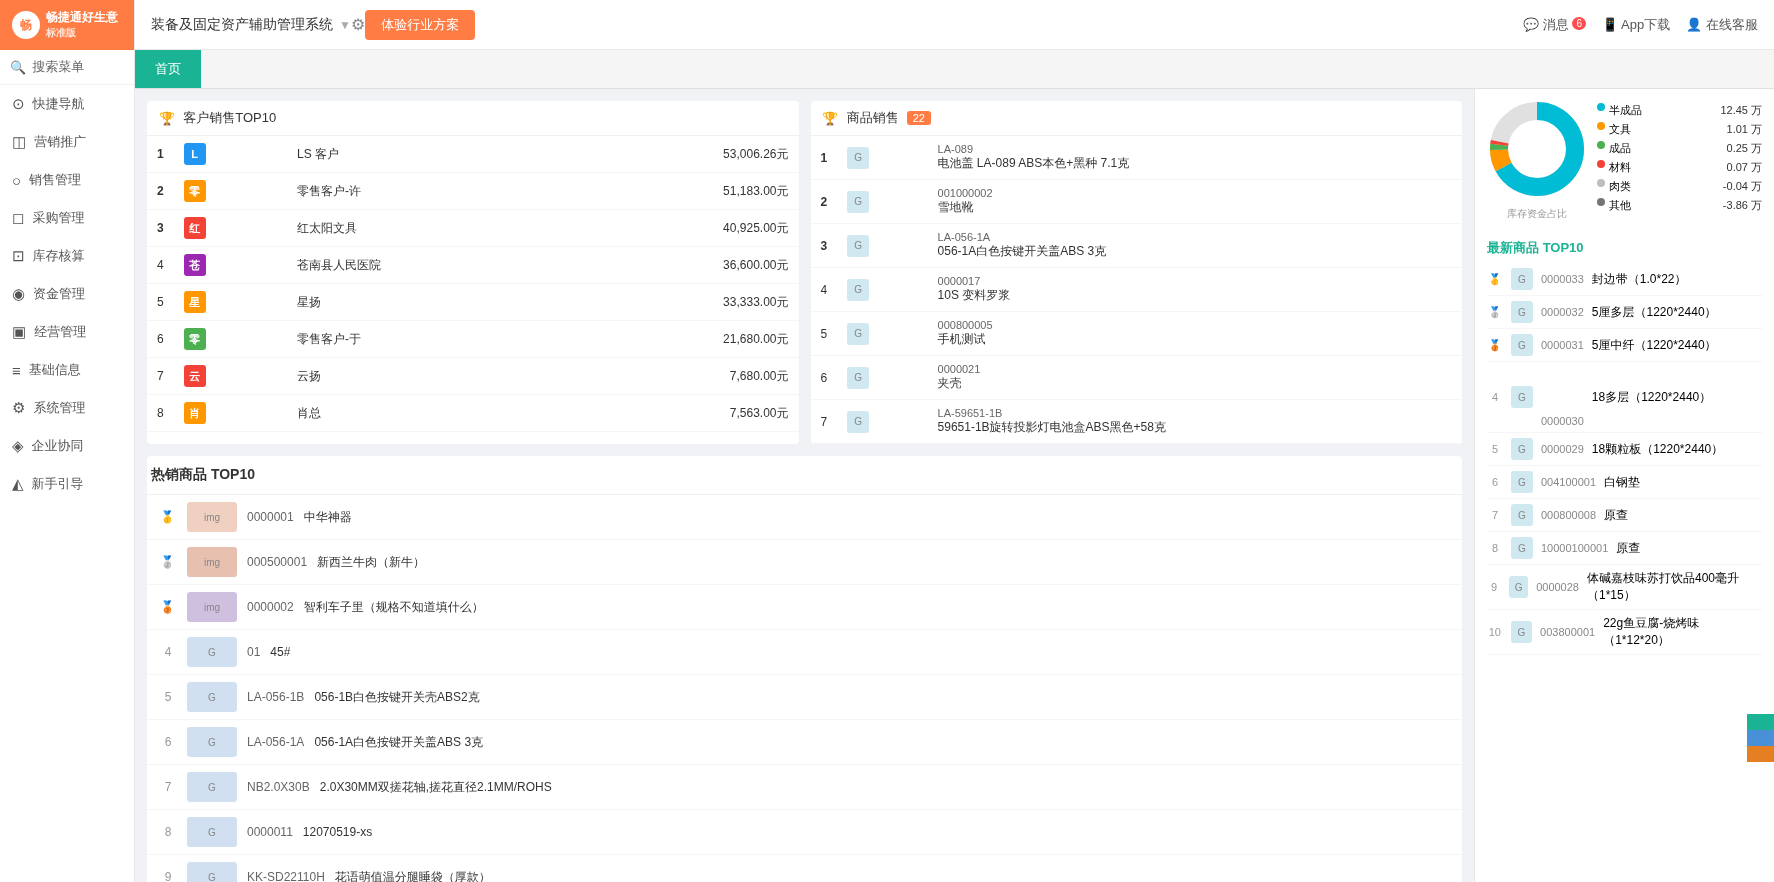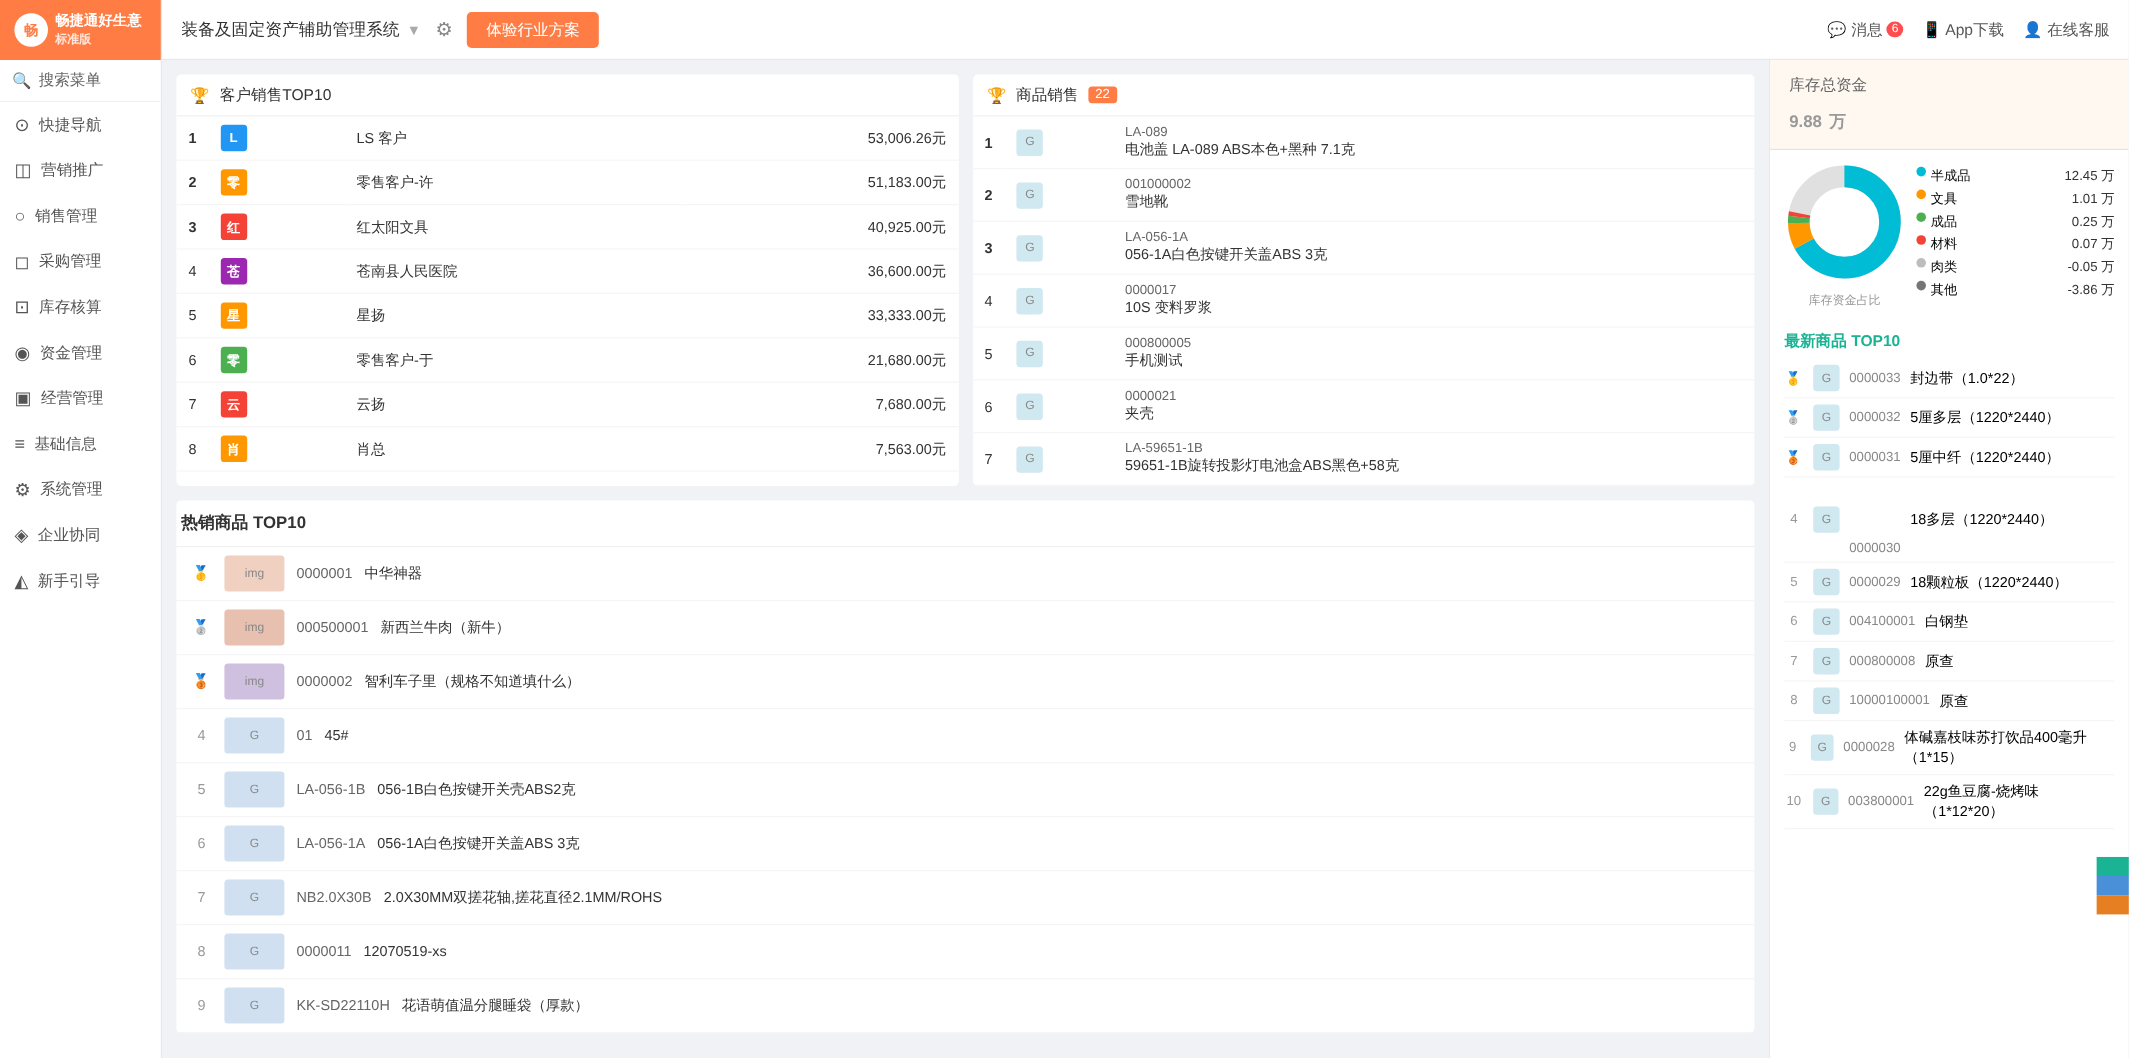--- a/index.html
+++ b/index.html
@@ -66,21 +66,20 @@
       flex-direction: column;
       overflow: hidden;
     }
     .top-bar {
       height: 50px;
       background: #fff;
       display: flex;
       align-items: center;
       padding: 0 16px;
       border-bottom: 1px solid #e8e8e8;
-      gap: 12px;
     }
     .system-title {
       color: #333;
       font-size: 14px;
       display: flex;
       align-items: center;
       gap: 6px;
     }
     .trial-btn {
       background: #ff7d45;
@@ -411,20 +410,25 @@
     <div class="top-bar-right">
       <span>
         💬 <span>消息</span>
         <span class="badge">6</span>
       </span>
       <span>📱 <span>App下载</span></span>
       <span>👤 <span>在线客服</span></span>
     </div>
   </div>
 
+  <div class="tab-bar">
+    <div class="tab-item active">
+      <span>首页</span>
+    </div>
+  </div>
 
   <div class="content">
     <div class="content-left">
 
       <div style="display: flex; gap: 12px;">
 
         <div class="section-card" style="flex: 1;">
           <div class="section-header">
             <span style="color:#ff9800;">🏆</span>
             <span>客户销售TOP10</span>
@@ -611,27 +615,20 @@
             <span class="hot-code">KK-SD22110H</span>
             <span class="hot-name">花语萌值温分腿睡袋（厚款）</span>
           </div>
         </div>
       </div>
 
     </div>
 
     <div class="content-right">
 
-      <div style="background: #fff8f0; padding: 12px 16px; border-bottom: 1px solid #f0e0d0;">
-        <div class="inventory-title">库存总资金</div>
-        <div class="inventory-amount">
-          <span>9.88</span>
-          <span>万</span>
-        </div>
-      </div>
 
       <div class="chart-area">
         <div style="display: flex; flex-direction: column; align-items: center;">
           <div class="donut-container">
             <svg width="100" height="100" viewBox="0 0 100 100">
 
               <circle cx="50" cy="50" r="38" fill="none" stroke="#e0e0e0" stroke-width="18"></circle>
 
               <circle cx="50" cy="50" r="38" fill="none" stroke="#00bcd4" stroke-width="18" stroke-dasharray="220 239" stroke-dashoffset="60" transform="rotate(-90 50 50)"></circle>
 
@@ -671,21 +668,21 @@
                 <div class="legend-dot" style="background:#f44336;"></div>
                 <span>材料</span>
               </div>
             <span class="legend-val">0.07 万</span>
           </div>
           <div class="legend-item">
             <div class="legend-left">
                 <div class="legend-dot" style="background:#bdbdbd;"></div>
                 <span>肉类</span>
               </div>
-            <span class="legend-val">-0.05 万</span>
+            <span class="legend-val">-0.04 万</span>
           </div>
           <div class="legend-item">
             <div class="legend-left">
                 <div class="legend-dot" style="background:#757575;"></div>
                 <span>其他</span>
               </div>
             <span class="legend-val">-3.86 万</span>
           </div>
         </div>
       </div>

